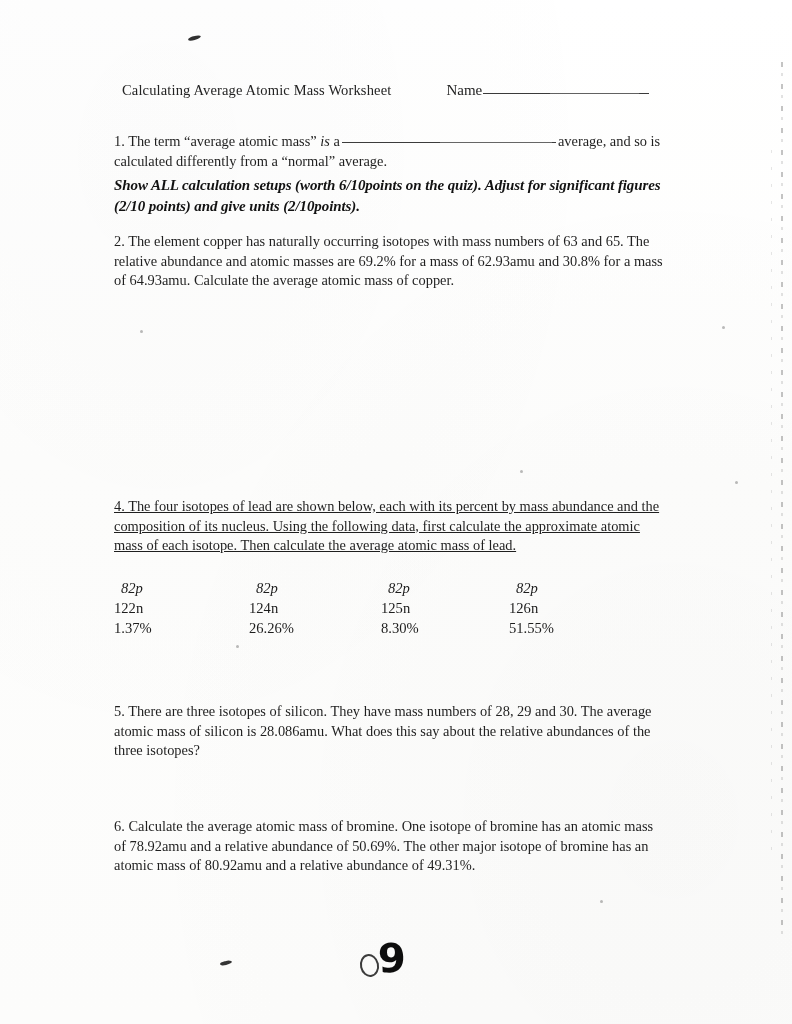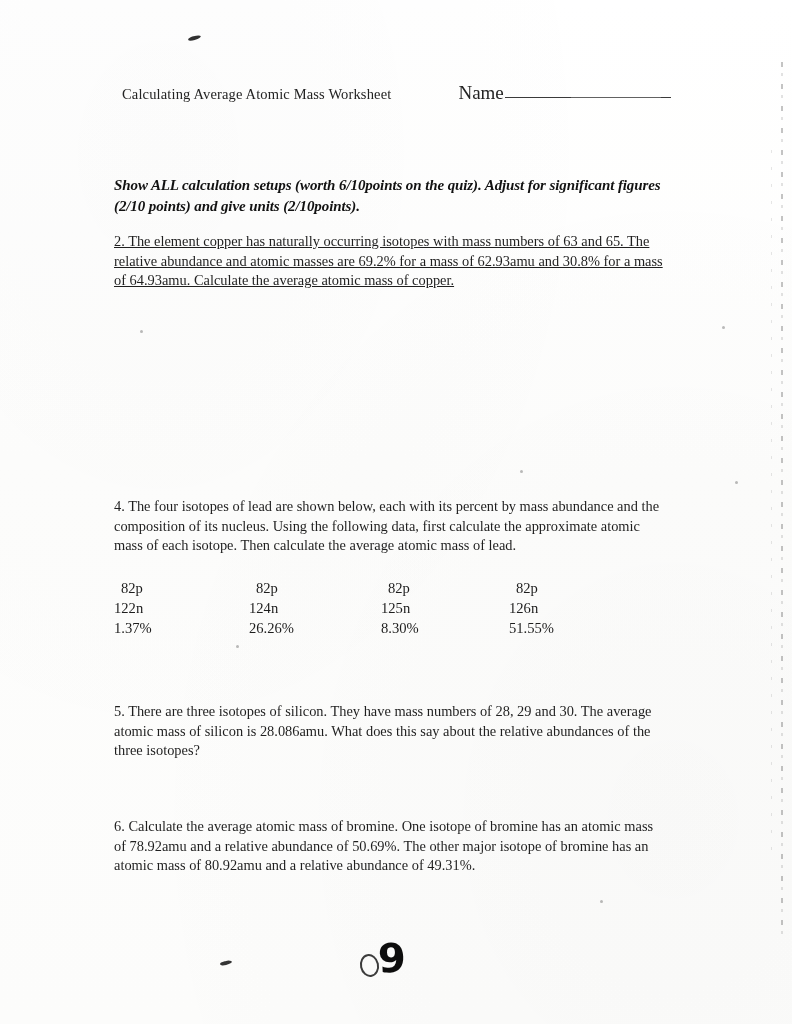--- a/index.html
+++ b/index.html
@@ -43,23 +43,22 @@
     color: #232323;
     white-space: nowrap;
   }
   .name-block {
     margin-left: 55px;
     display: flex;
     align-items: baseline;
     white-space: nowrap;
   }
   .name-label {
-    font-size: 19px;
+    font-size: 15px;
     color: #232323;
-    margin-left: 12px;
   }
   .name-rule {
     display: inline-block;
     width: 166px;
     height: 0;
     margin-left: 1px;
     border-bottom: 1.4px solid #3a3a3a;
     position: relative;
     top: -1px;
   }
@@ -121,21 +120,21 @@
     top: 578px;
     width: 560px;
     display: flex;
   }
   .iso-col {
     font-size: 14.6px;
     line-height: 20px;
     color: #1d1d1d;
   }
   .iso-col .iso-line { display: block; white-space: nowrap; }
-  .iso-col .iso-p { padding-left: 7px; }
+  .iso-col .iso-p { padding-left: 7px; font-style: italic; }
   .iso-col-0 { width: 135px; }
   .iso-col-1 { width: 132px; }
   .iso-col-2 { width: 128px; }
   .iso-col-3 { width: 120px; }
 
   
   .page-number {
     position: absolute;
     left: 378px;
     top: 938px;
@@ -224,27 +223,30 @@
   <div class="scan-tint"></div>
 
   <div class="header-row">
     <div class="doc-title">Calculating Average Atomic Mass Worksheet</div>
     <div class="name-block">
       <span class="name-label">Name</span>
       <span class="name-rule"></span>
     </div>
   </div>
 
+  <div class="q" style="top:132px;">
+    <span>1. The term “average atomic mass” </span><span class="italic">is</span><span> a</span><span class="inline-blank"></span><span>average, and so is calculated differently from a “normal” average.</span>
+  </div>
 
   <div class="bold-note" style="top:175px;font-style:italic;">Show ALL calculation setups (worth 6/10points on the quiz). Adjust for significant figures (2/10 points) and give units (2/10points).</div>
 
-  <div class="q" style="top:232px;text-decoration:underline;">2. The element copper has naturally occurring isotopes with mass numbers of 63 and 65. The relative abundance and atomic masses are 69.2% for a mass of 62.93amu and 30.8% for a mass of 64.93amu. Calculate the average atomic mass of copper.</div>
-
-
-  <div class="q" style="top:497px;">4. The four isotopes of lead are shown below, each with its percent by mass abundance and the composition of its nucleus. Using the following data, first calculate the approximate atomic mass of each isotope. Then calculate the average atomic mass of lead.</div>
+  <div class="q" style="top:232px;">2. The element copper has naturally occurring isotopes with mass numbers of 63 and 65. The relative abundance and atomic masses are 69.2% for a mass of 62.93amu and 30.8% for a mass of 64.93amu. Calculate the average atomic mass of copper.</div>
+
+
+  <div class="q" style="top:497px;text-decoration:underline;">4. The four isotopes of lead are shown below, each with its percent by mass abundance and the composition of its nucleus. Using the following data, first calculate the approximate atomic mass of each isotope. Then calculate the average atomic mass of lead.</div>
 
   <div class="isotope-table">
     <div class="iso-col iso-col-0">
       <span class="iso-line iso-p">82p</span>
       <span class="iso-line">122n</span>
       <span class="iso-line">1.37%</span>
     </div>
     <div class="iso-col iso-col-1">
       <span class="iso-line iso-p">82p</span>
       <span class="iso-line">124n</span>

